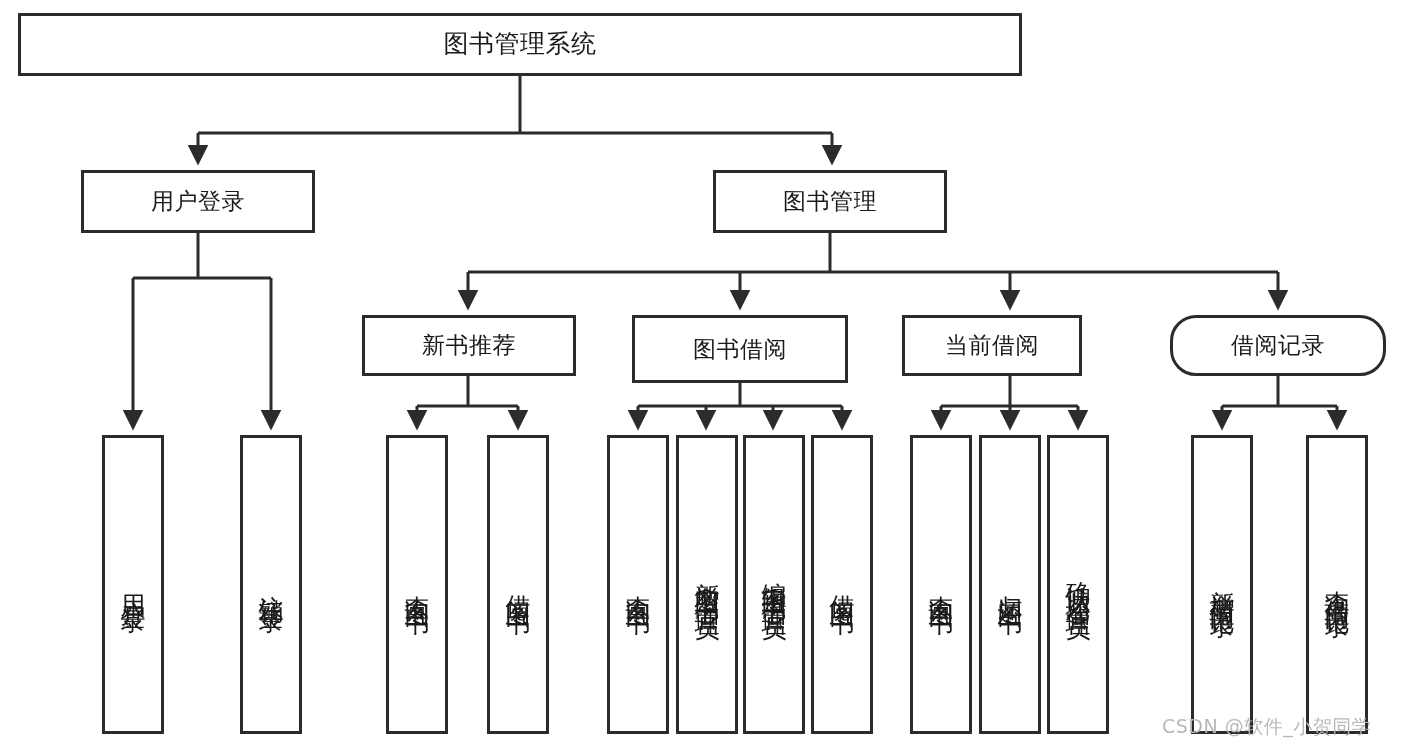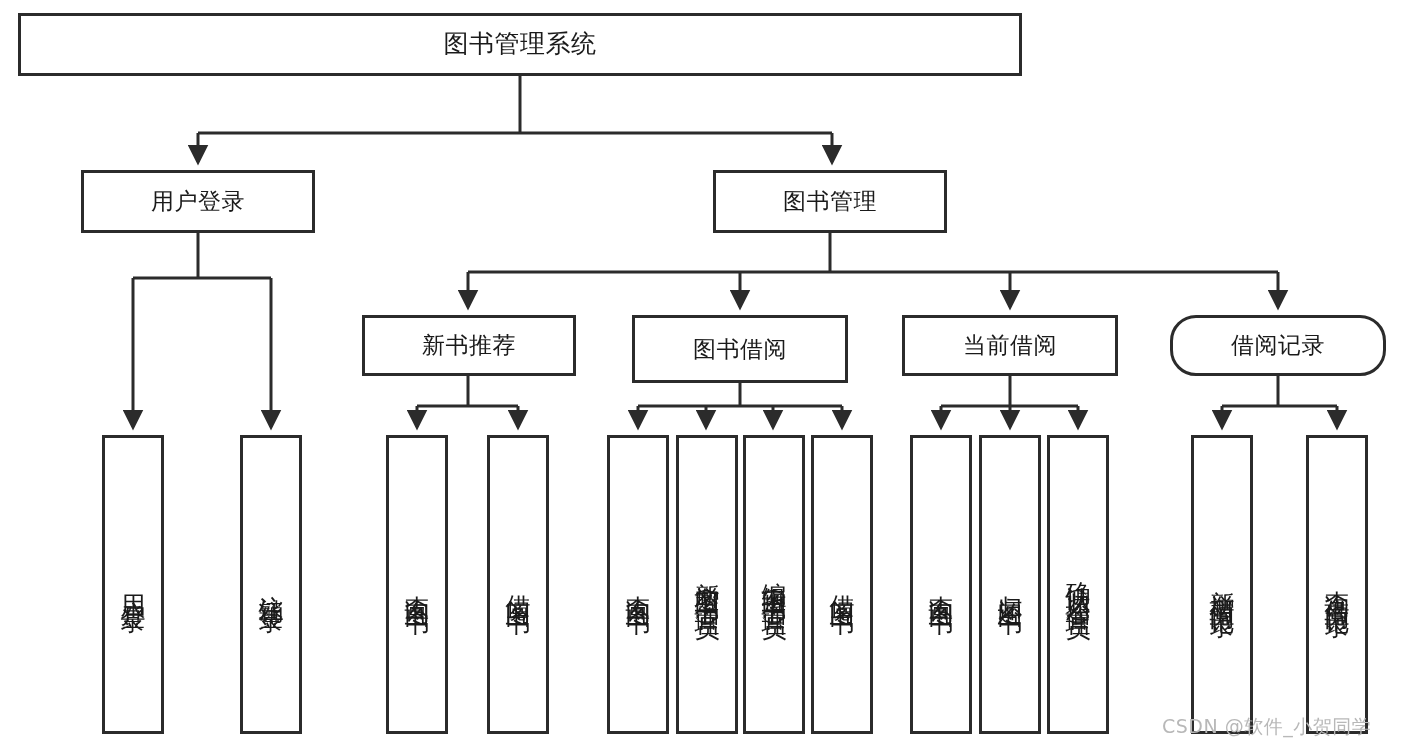--- a/index.html
+++ b/index.html
@@ -130,21 +130,21 @@
   <div class="node horiz" style="left:362px; top:315px; width:214px; height:61px;">
     <span class="lbl">新书推荐</span>
   </div>
 
   <div class="node horiz" style="left:713px; top:170px; width:234px; height:63px;">
     <span class="lbl">图书管理</span>
   </div>
   <div class="node horiz" style="left:632px; top:315px; width:216px; height:68px;">
     <span class="lbl">图书借阅</span>
   </div>
-  <div class="node horiz" style="left:902px; top:315px; width:216px; height:61px;">
+  <div class="node horiz" style="left:902px; top:315px; width:180px; height:61px;">
     <span class="lbl">当前借阅</span>
   </div>
   <div class="node horiz" style="left:1170px; top:315px; width:216px; height:61px;border-radius:26px;">
     <span class="lbl">借阅记录</span>
   </div>
 
   <div class="node vert" style="left:102px; top:435px; width:62px; height:299px;">
     <span class="lbl">用户登录</span>
   </div>
   <div class="node vert" style="left:240px; top:435px; width:62px; height:299px;">

